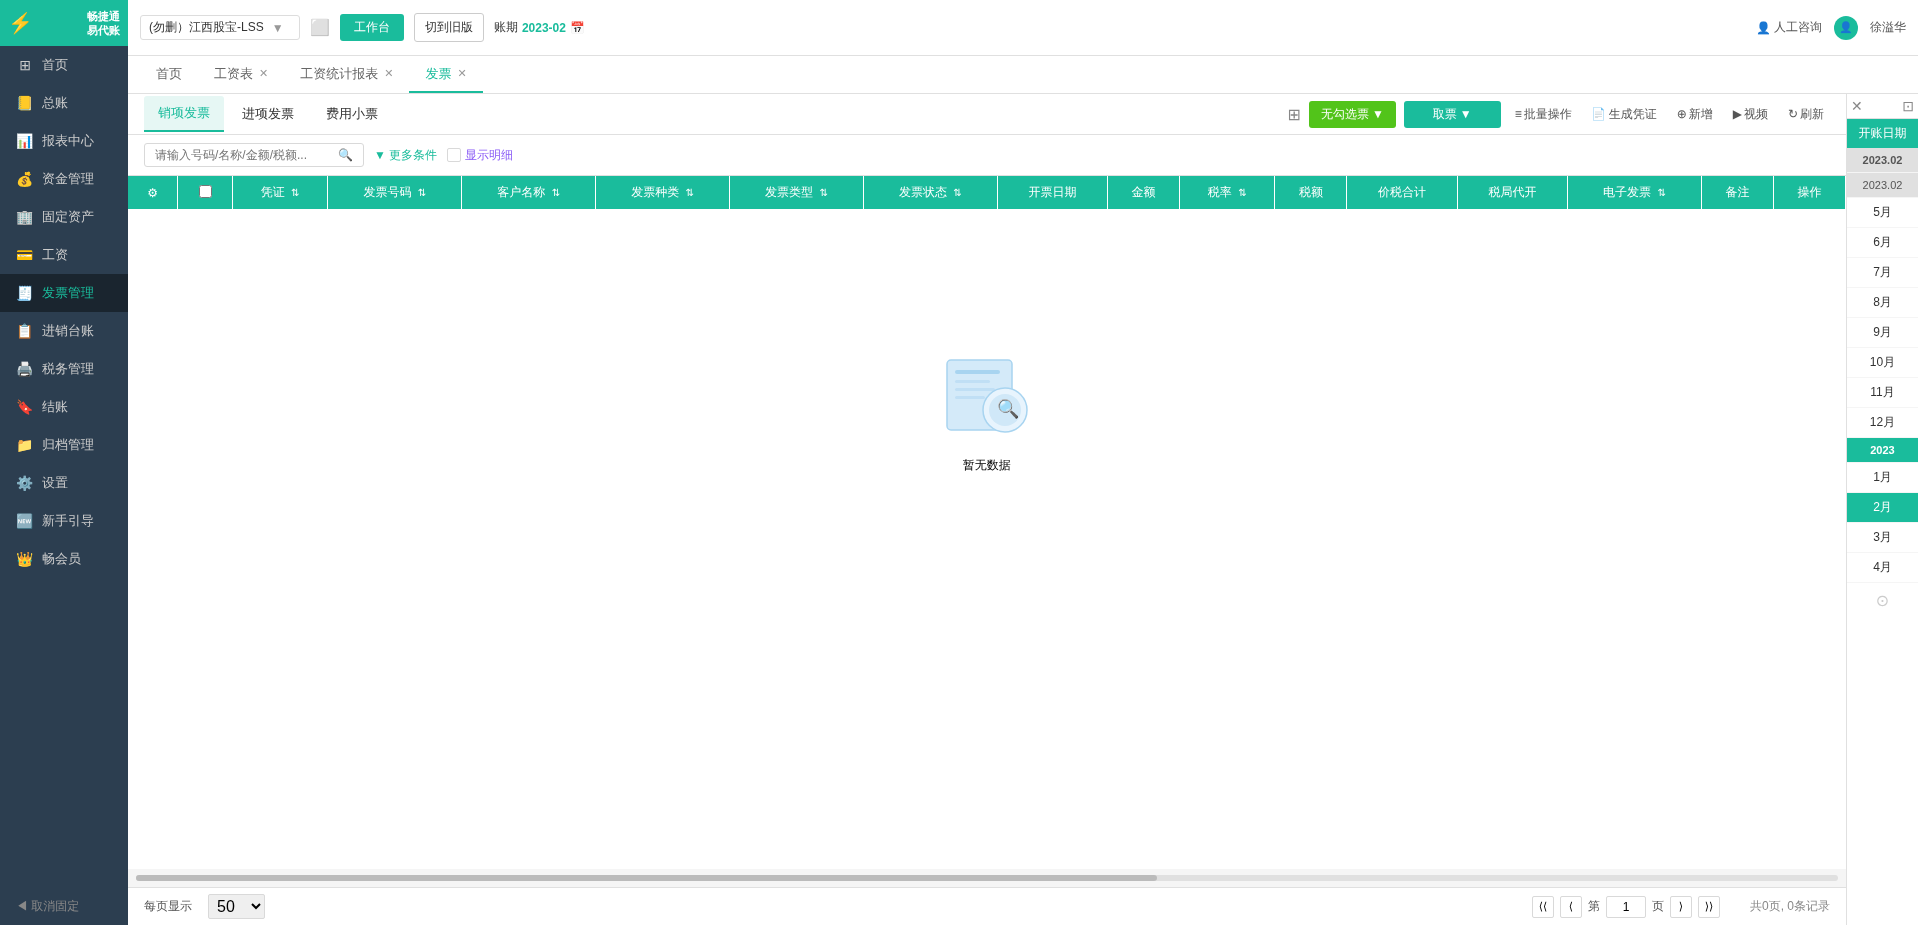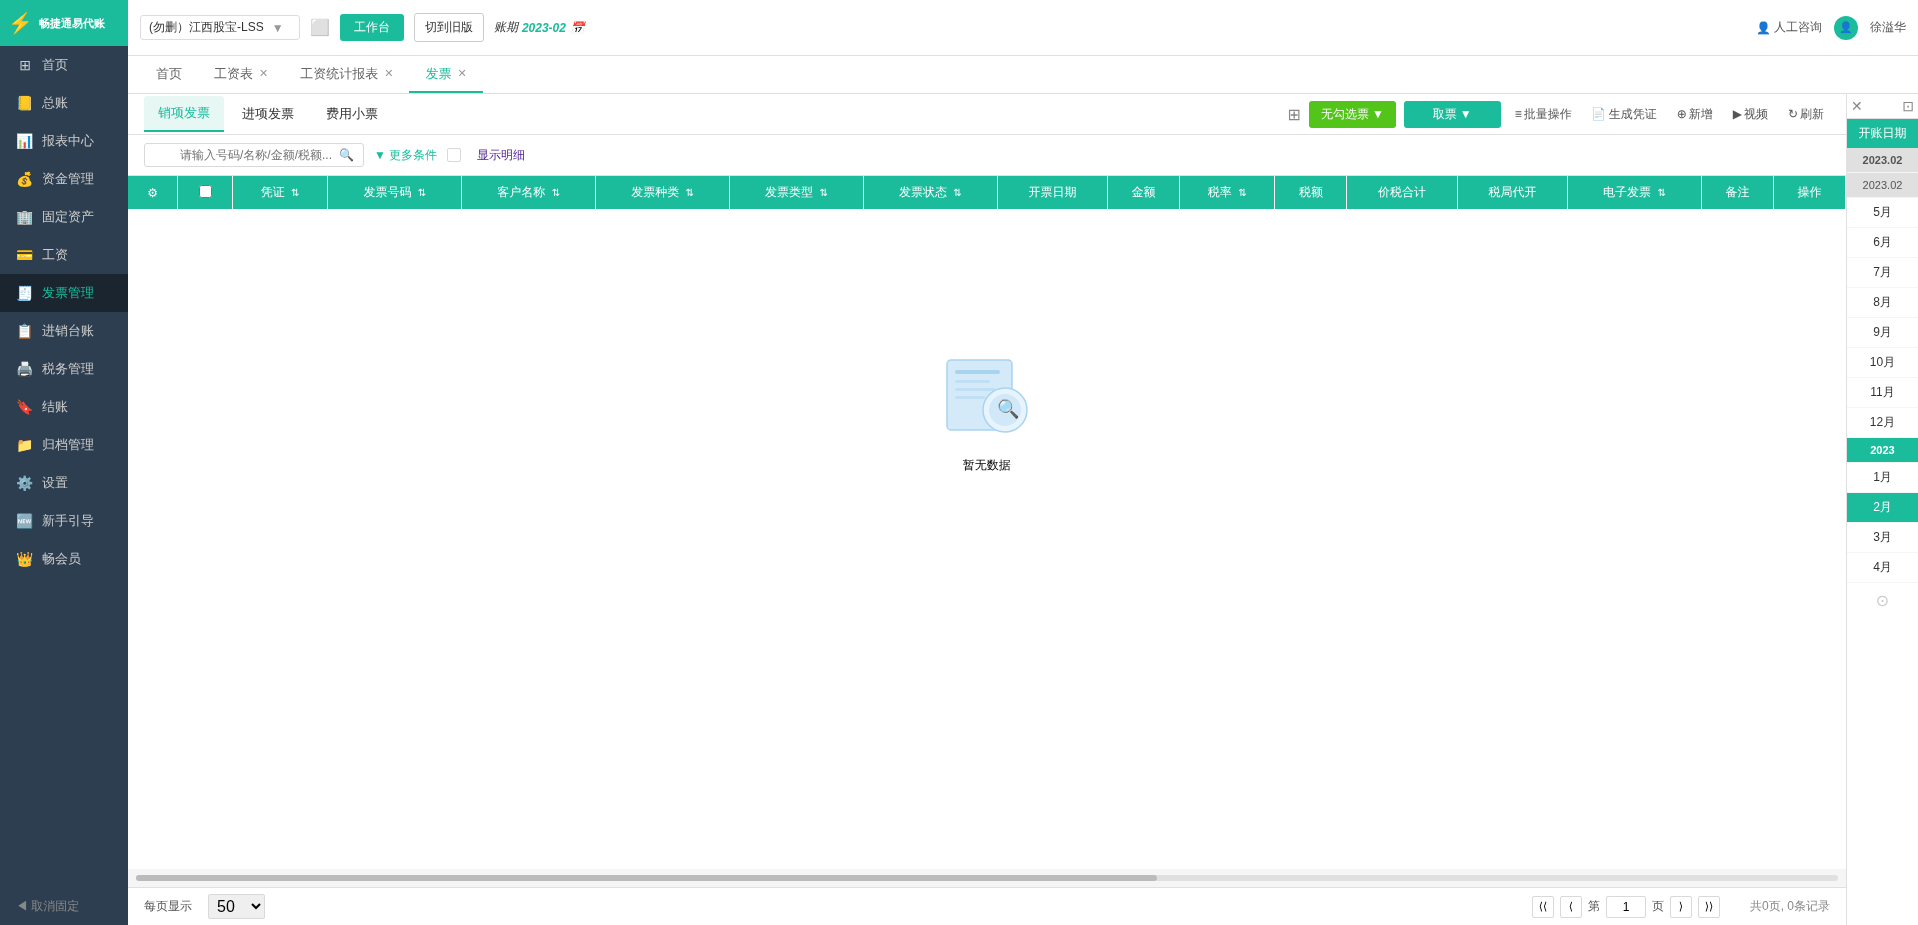--- a/index.html
+++ b/index.html
@@ -15,21 +15,21 @@
     .sidebar-bottom { margin-top: auto; padding: 10px 16px; color: #888; font-size: 12px; display: flex; align-items: center; gap: 4px; cursor: pointer; }
 
     
     .main { flex: 1; display: flex; flex-direction: column; overflow: hidden; }
 
     
     .topbar { background: #fff; height: 56px; display: flex; align-items: center; padding: 0 12px; gap: 10px; border-bottom: 1px solid #e0e0e0; flex-shrink: 0; }
     .company-selector { display: flex; align-items: center; gap: 4px; border: 1px solid #ddd; padding: 3px 8px; border-radius: 3px; cursor: pointer; font-size: 12px; color: #333; min-width: 160px; }
     .workbench-btn { background: #1abc9c; color: white; border: none; padding: 5px 14px; border-radius: 3px; cursor: pointer; font-size: 12px; }
     .switch-old-btn { background: white; color: #333; border: 1px solid #ccc; padding: 5px 10px; border-radius: 3px; cursor: pointer; font-size: 12px; }
-    .period-label { font-size: 12px; color: #333; display: flex; align-items: center; gap: 4px; font-style: italic; }
+    .period-label { font-size: 12px; color: #333; display: flex; align-items: center; gap: 4px; }
     .topbar-right { margin-left: auto; display: flex; align-items: center; gap: 12px; font-size: 12px; color: #555; }
     .topbar-right span { cursor: pointer; display: flex; align-items: center; gap: 3px; }
     .avatar { width: 24px; height: 24px; border-radius: 50%; background: #1abc9c; display: flex; align-items: center; justify-content: center; color: white; font-size: 11px; }
 
     
     .tabbar { background: #fff; display: flex; align-items: center; padding: 0 12px; border-bottom: 1px solid #e0e0e0; height: 38px; flex-shrink: 0; }
     .tab { padding: 8px 16px; font-size: 13px; color: #666; cursor: pointer; display: flex; align-items: center; gap: 6px; border-bottom: 2px solid transparent; }
     .tab.active { color: #1abc9c; border-bottom: 2px solid #1abc9c; }
     .tab .close { color: #999; font-size: 11px; }
     .home-tab { padding: 8px 16px; font-size: 13px; color: #666; cursor: pointer; }
@@ -44,23 +44,23 @@
     .sub-tabbar { background: #fff; display: flex; align-items: center; padding: 0 16px; border-bottom: 1px solid #e0e0e0; height: 40px; flex-shrink: 0; gap: 4px; }
     .sub-tab { padding: 8px 14px; font-size: 13px; color: #333; cursor: pointer; border-radius: 3px 3px 0 0; }
     .sub-tab.active { background: #e6f7f4; color: #1abc9c; border-bottom: 2px solid #1abc9c; }
     .btn-green { background: #52c41a; color: white; border: none; padding: 5px 12px; border-radius: 3px; cursor: pointer; font-size: 12px; display: flex; align-items: center; gap: 3px; }
     .btn-teal { background: #1abc9c; color: white; border: none; padding: 5px 29px; border-radius: 3px; cursor: pointer; font-size: 12px; display: flex; align-items: center; gap: 3px; }
     .toolbar-icon-btn { background: none; border: none; color: #555; cursor: pointer; font-size: 12px; display: flex; align-items: center; gap: 2px; padding: 4px 6px; }
 
     
     .filter-bar { background: #fff; padding: 8px 16px; display: flex; align-items: center; gap: 10px; border-bottom: 1px solid #e0e0e0; flex-shrink: 0; }
     .search-input { border: 1px solid #d9d9d9; border-radius: 3px; padding: 4px 10px; font-size: 12px; width: 220px; outline: none; display: flex; align-items: center; gap: 4px; }
-    .search-input input { border: none; outline: none; font-size: 12px; width: 180px; margin-left: 25px; }
+    .search-input input { border: none; outline: none; font-size: 12px; width: 180px; }
     .filter-more { color: #1abc9c; cursor: pointer; font-size: 12px; display: flex; align-items: center; gap: 3px; }
-    .show-detail { display: flex; align-items: center; gap: 16px; font-size: 12px; color: #4c1d95; cursor: pointer; }
+    .show-detail { display: flex; align-items: center; gap: 4px; font-size: 12px; color: #8b5cf6; cursor: pointer; }
     .checkbox { width: 14px; height: 14px; border: 1px solid #d9d9d9; border-radius: 2px; display: inline-block; }
 
     
     .table-container { flex: 1; overflow: auto; background: #fff; margin: 0; }
     .data-table { width: 100%; border-collapse: collapse; min-width: 1200px; }
     .data-table th { background: #1abc9c; color: white; padding: 8px 10px; font-size: 12px; font-weight: normal; white-space: nowrap; border-right: 1px solid rgba(255,255,255,0.2); text-align: center; position: sticky; top: 0; }
     .data-table th .sort-icon { font-size: 10px; margin-left: 3px; }
     .data-table td { padding: 8px 10px; font-size: 12px; border-bottom: 1px solid #f0f0f0; text-align: center; }
 
     
@@ -90,21 +90,21 @@
 
     .scrollbar-indicator { background: #e0e0e0; height: 6px; border-radius: 3px; margin: 2px 8px; }
     .scroll-thumb { background: #bbb; height: 6px; border-radius: 3px; width: 60%; }
   </style>
 </head>
 <body>
 
 <div class="sidebar">
   <div class="sidebar-logo">
     <span style="font-size:20px; color:white;">⚡</span>
-    <span style="font-size:11px; line-height:1.3;">畅捷通易代账</span>
+    <span style="font-size:11px; line-height:1.3;margin-left:48px;">畅捷通易代账</span>
   </div>
 
   <div class="sidebar-item">
     <span class="icon">⊞</span>
     <span>首页</span>
   </div>
   <div class="sidebar-item">
     <span class="icon">📒</span>
     <span>总账</span>
   </div>

